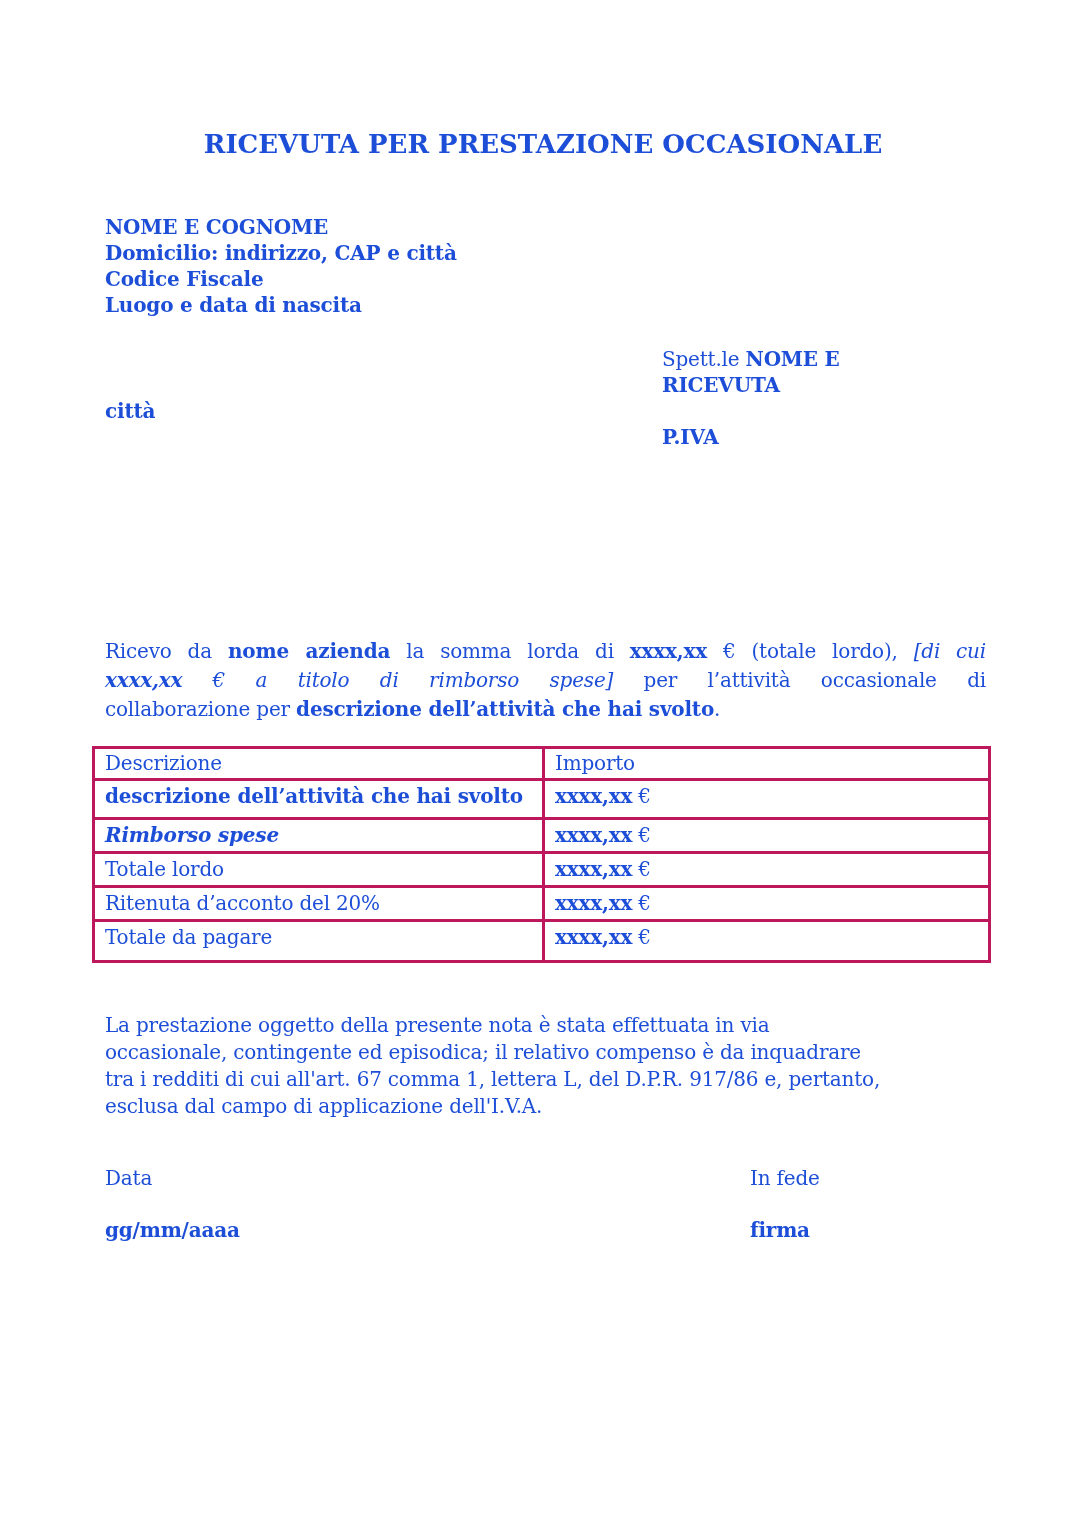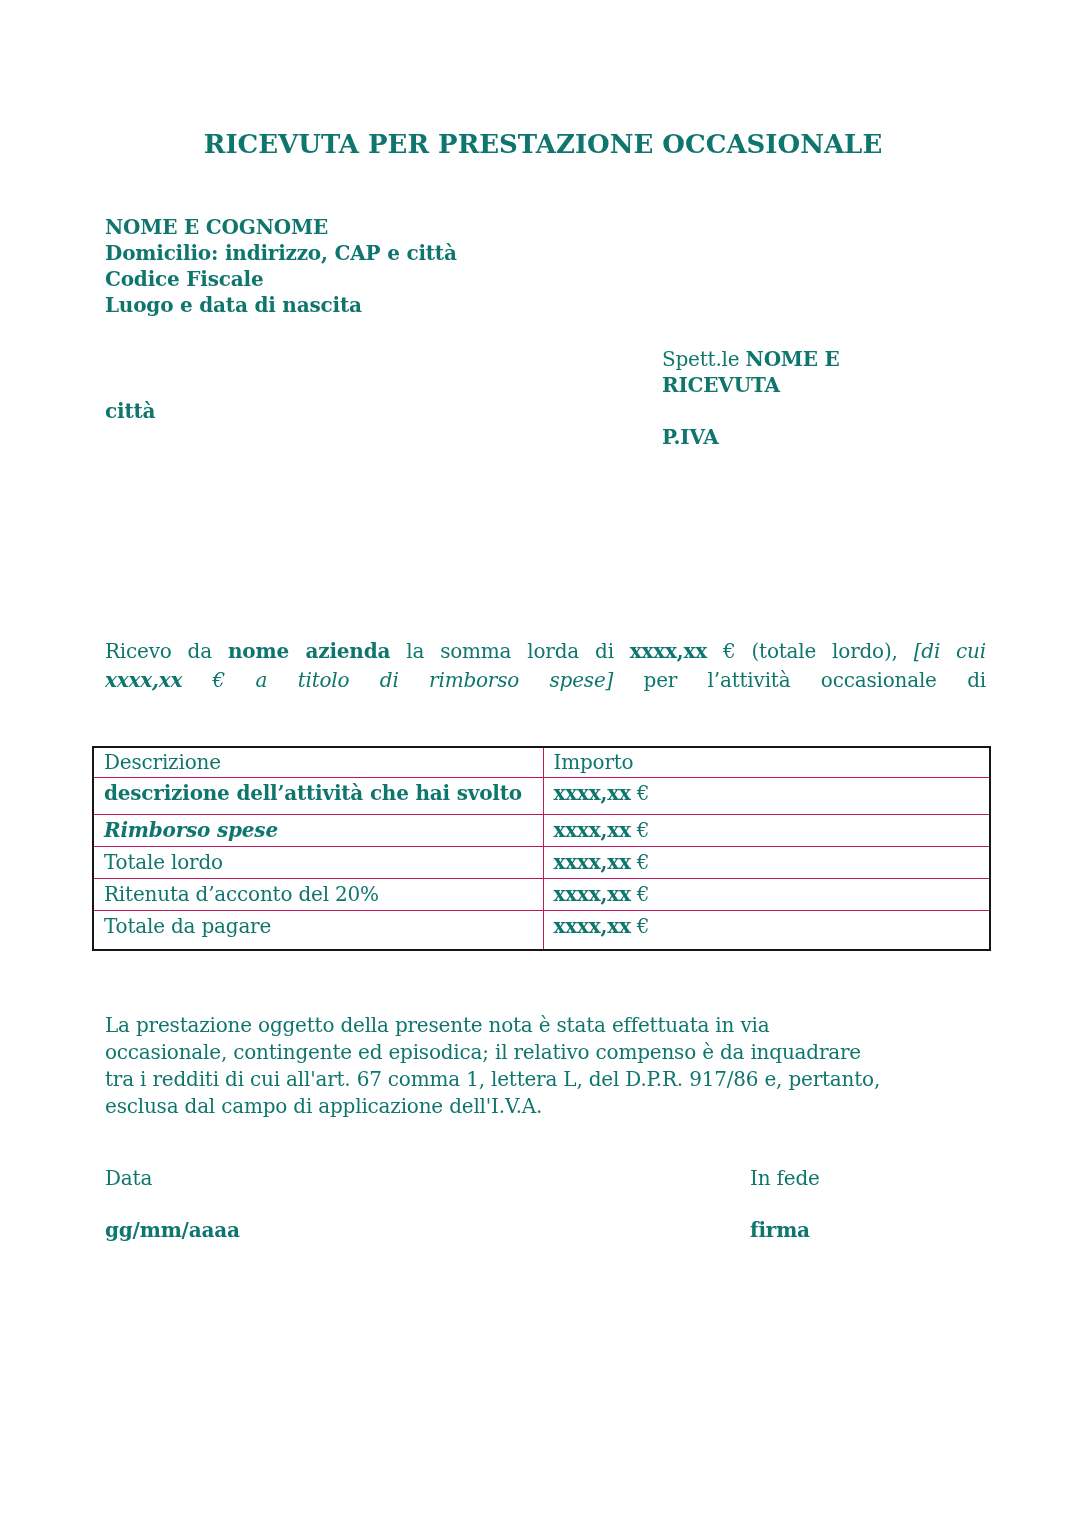--- a/index.html
+++ b/index.html
@@ -6,21 +6,21 @@
     margin: 0;
     padding: 0;
     background: #ffffff;
   }
   .page {
     position: relative;
     width: 1086px;
     height: 1536px;
     margin: 0 auto;
     background: #ffffff;
-    color: #0f766e;
+    color: #1d4ed8;
     font-family: "DejaVu Serif", "Liberation Serif", serif;
     font-size: 20px;
     letter-spacing: -0.2px;
     overflow: hidden;
   }
   .b { font-weight: bold; }
   .i { font-style: italic; }
 
   .doc-title {
     position: absolute;
@@ -74,21 +74,21 @@
     position: absolute;
     top: 746px;
     left: 92px;
     width: 899px;
     border-collapse: collapse;
     table-layout: fixed;
     border: 2px solid #161616;
     font-size: 20px;
   }
   .amounts th, .amounts td {
-    border: 1px solid #be185d;
+    border: 3px solid #be185d;
     padding: 2px 10px;
     vertical-align: top;
     text-align: left;
     font-weight: normal;
     line-height: 27px;
   }
   .amounts th { line-height: 25px; }
   .amounts tbody tr:first-child td { padding-bottom: 7px; }
   .amounts tbody tr:last-child td { padding-bottom: 9px; }
   .just { text-align: justify; }
@@ -123,20 +123,21 @@
     <div class="indent"><span>Spett.le </span><span class="b">NOME E</span></div>
     <div class="indent b">RICEVUTA</div>
     <div class="b">città</div>
     <div class="indent b">P.IVA</div>
   </div>
 
 
   <div class="intro">
     <div class="jline"><span>Ricevo da </span><span class="b">nome azienda</span><span> la somma lorda di </span><span class="b">xxxx,xx</span><span> € (totale lordo), </span><span class="i">[di cui</span></div>
     <div class="jline"><span class="b i">xxxx,xx</span><span class="i"> € a titolo di rimborso spese]</span><span> per l’attività occasionale di</span></div>
+    <div><span>collaborazione per </span><span class="b">descrizione dell’attività che hai svolto</span><span>.</span></div>
   </div>
 
   <table class="amounts">
     <colgroup>
       <col style="width: 450px">
       <col>
     </colgroup>
     <thead>
       <tr>
         <th>Descrizione</th>

